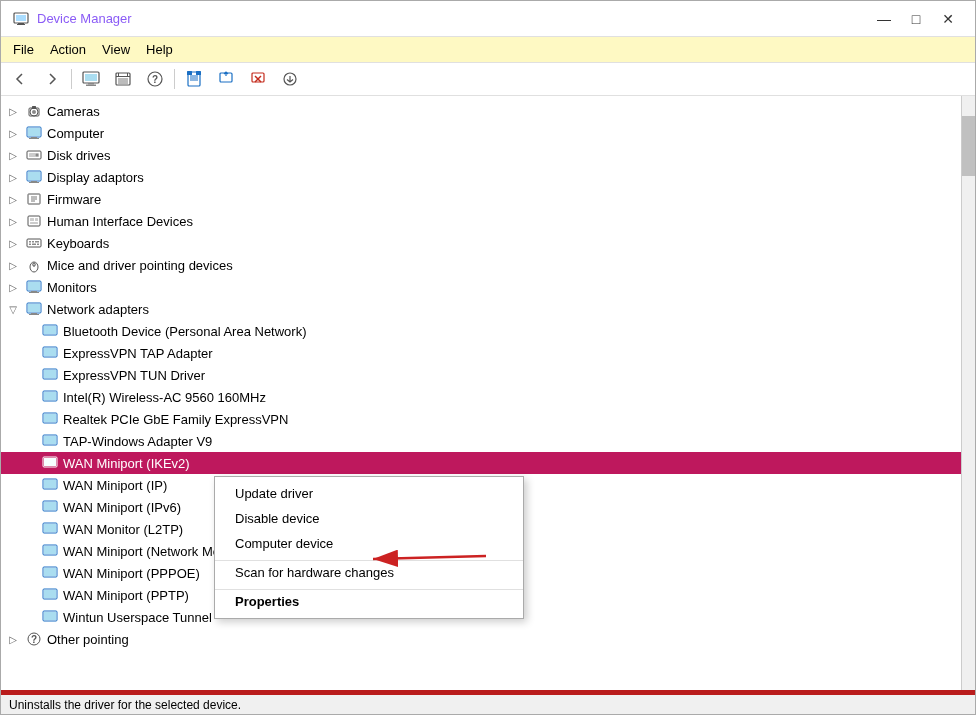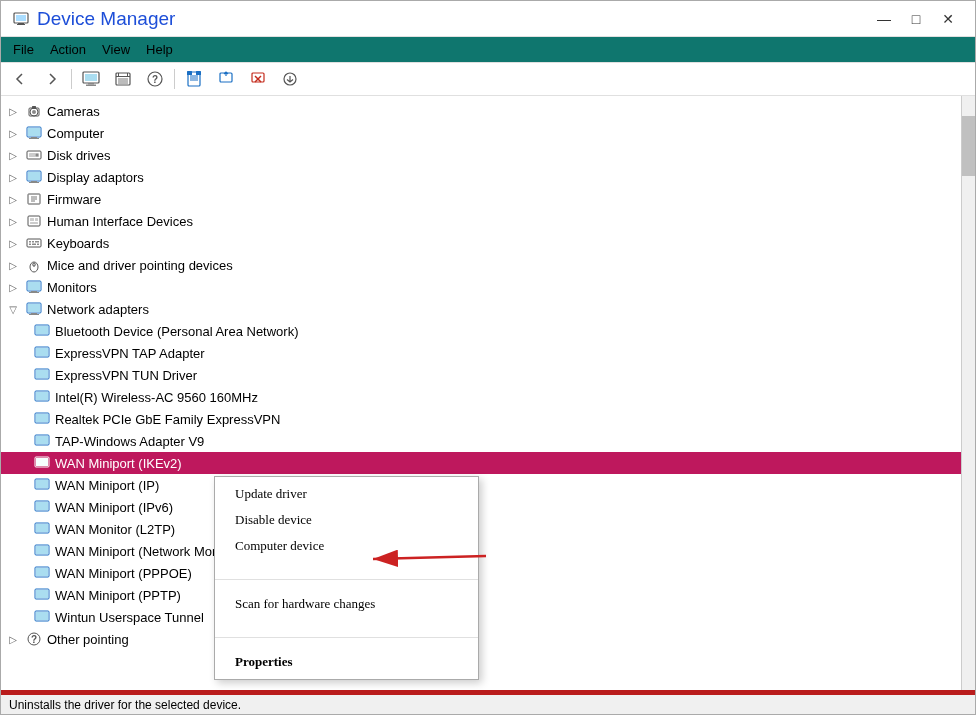--- a/index.html
+++ b/index.html
@@ -37,23 +37,23 @@
       align-items: center;
       gap: 8px;
     }
 
     .title-icon {
       width: 16px;
       height: 16px;
     }
 
     .title-text {
-      font-size: 19px;
+      font-size: 13px;
       font-weight: normal;
-      color: #1d4ed8;
+      color: #8b5cf6;
       text-align: center;
     }
 
     .title-buttons {
       display: flex;
       gap: 2px;
     }
 
     .title-btn {
       width: 30px;
@@ -66,21 +66,21 @@
       align-items: center;
       justify-content: center;
       color: #333;
     }
 
     
     .menu-bar {
       display: flex;
       padding: 2px 4px;
       border-bottom: 1px solid #e0e0e0;
-      background: #0f766e;
+      background: #fef9c3;
     }
 
     .menu-item {
       padding: 3px 8px;
       cursor: pointer;
       font-size: 13px;
       color: #000;
     }
 
     
@@ -152,21 +152,21 @@
       padding: 2px 4px;
       cursor: pointer;
       white-space: nowrap;
       height: 22px;
       color: #000;
     }
     .tree-item.selected { background: #be185d; color: #fff; }
     .tree-item.selected .item-icon { filter: brightness(2); }
 
     .tree-item-child {
-      padding-left: 28px;
+      padding-left: 36px;
       text-align: right;
     }
 
     .expand-btn {
       width: 16px;
       height: 16px;
       display: flex;
       align-items: center;
       justify-content: center;
       font-size: 10px;
@@ -198,39 +198,38 @@
       padding: 0 8px;
       font-size: 12px;
       color: #000;
     }
 
     
     .context-menu {
       position: absolute;
       left: 213px;
       top: 380px;
-      width: 265px;
+      width: 310px;
       background: #fff;
       border: 1px solid #aaa;
       box-shadow: 3px 3px 8px rgba(0,0,0,0.2);
       z-index: 100;
       padding: 4px 0;
-      font-family: Liberation Serif, serif;
     }
 
     .ctx-item {
       padding: 5px 20px;
       cursor: pointer;
       font-size: 13px;
       color: #000;
     }
     .ctx-item.separator-above {
       border-top: 1px solid #e0e0e0;
-      margin-top: 20px;
-      padding-top: 16px;
+      margin-top: 4px;
+      padding-top: 4px;
     }
     .ctx-item.bold-item {
       font-weight: bold;
     }
 
     
     .arrow-overlay {
       position: absolute;
       top: 0;
       left: 0;

